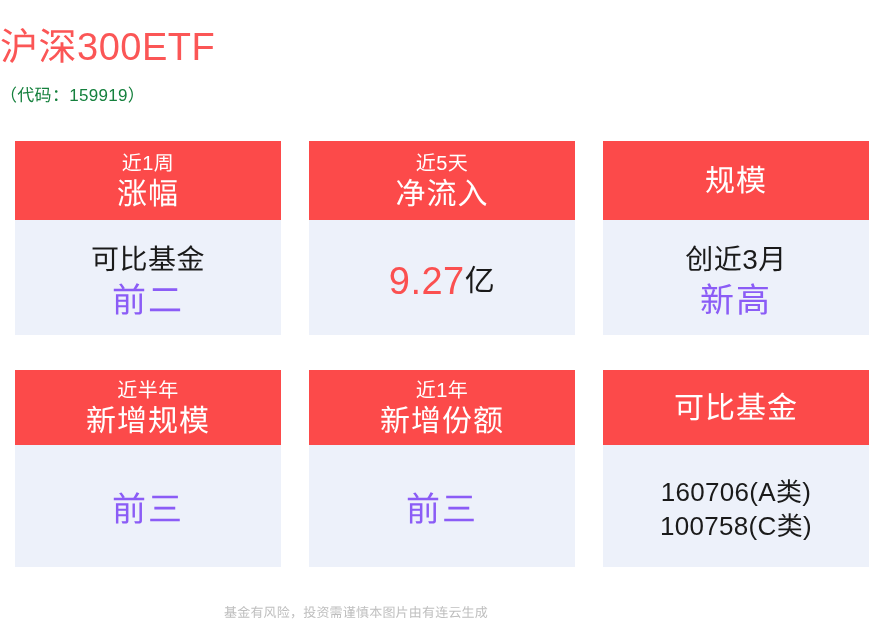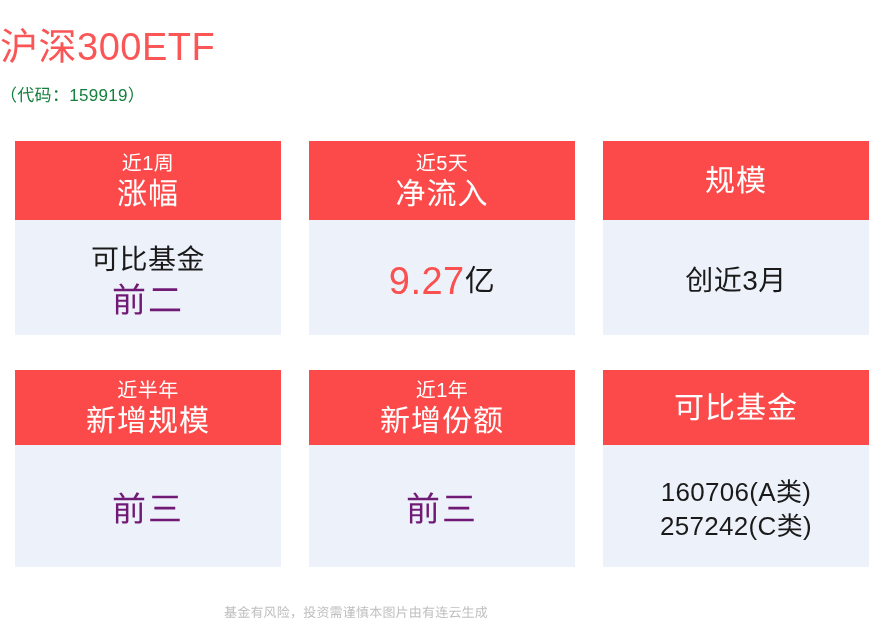--- a/index.html
+++ b/index.html
@@ -107,21 +107,21 @@
   }
   .body-sub {
     font-size: 28px;
     line-height: 38px;
     color: #1A1A1A;
     letter-spacing: 0.5px;
   }
   .body-main {
     font-size: 34px;
     line-height: 42px;
-    color: #701a75;
+    color: #8b5cf6;
     letter-spacing: 2px;
   }
   .body-inline {
     display: flex;
     align-items: center;
     justify-content: center;
   }
   .body-number {
     font-size: 38px;
     line-height: 44px;
@@ -200,20 +200,21 @@
         </div>
       </div>
     </div>
 
     <div class="card row1">
       <div class="card-header single">
         <div class="card-header-main">规模</div>
       </div>
       <div class="card-body">
         <div class="body-sub">创近3月</div>
+        <div class="body-main">新高</div>
       </div>
     </div>
 
     <div class="card row2">
       <div class="card-header">
         <div class="card-header-small">近半年</div>
         <div class="card-header-main">新增规模</div>
       </div>
       <div class="card-body">
         <div class="body-main solo">前三</div>
@@ -229,21 +230,21 @@
         <div class="body-main solo">前三</div>
       </div>
     </div>
 
     <div class="card row2">
       <div class="card-header single">
         <div class="card-header-main">可比基金</div>
       </div>
       <div class="card-body">
         <div class="body-line-dark">160706(A类)</div>
-        <div class="body-line-dark">257242(C类)</div>
+        <div class="body-line-dark">100758(C类)</div>
       </div>
     </div>
 
   </div>
 
   <div class="footer">
     <div class="footer-text">基金有风险，投资需谨慎</div>
     <div class="footer-text">本图片由有连云生成</div>
   </div>
 

